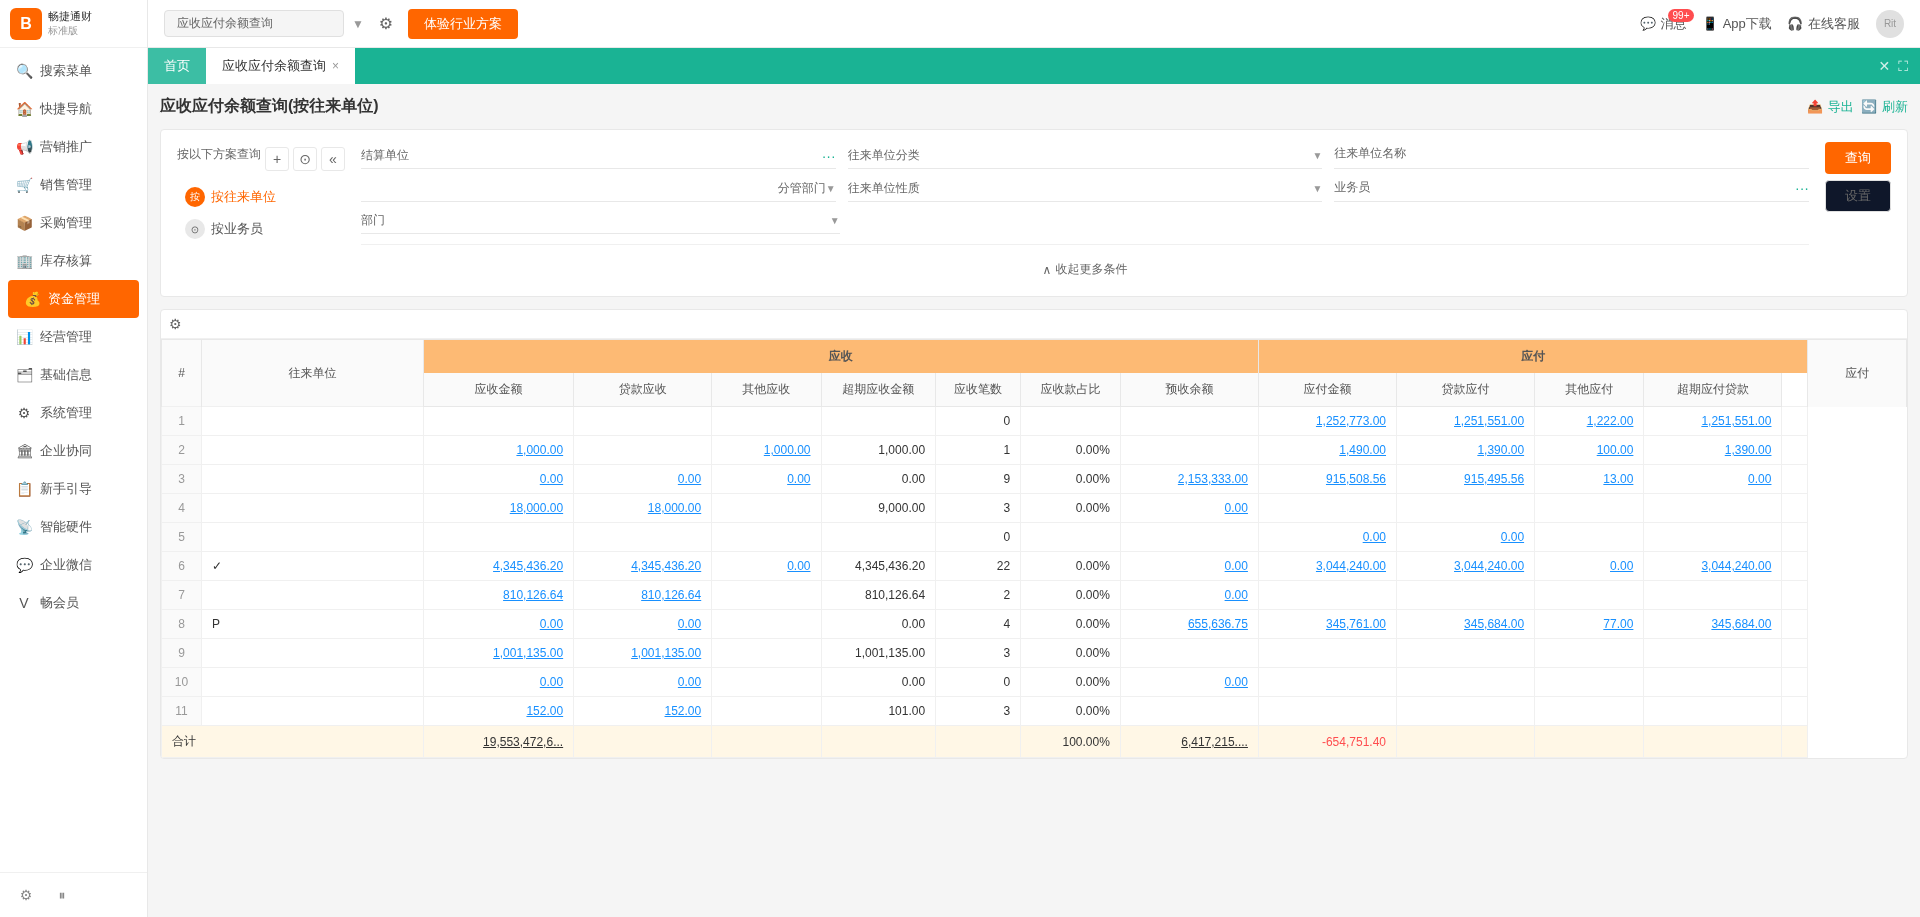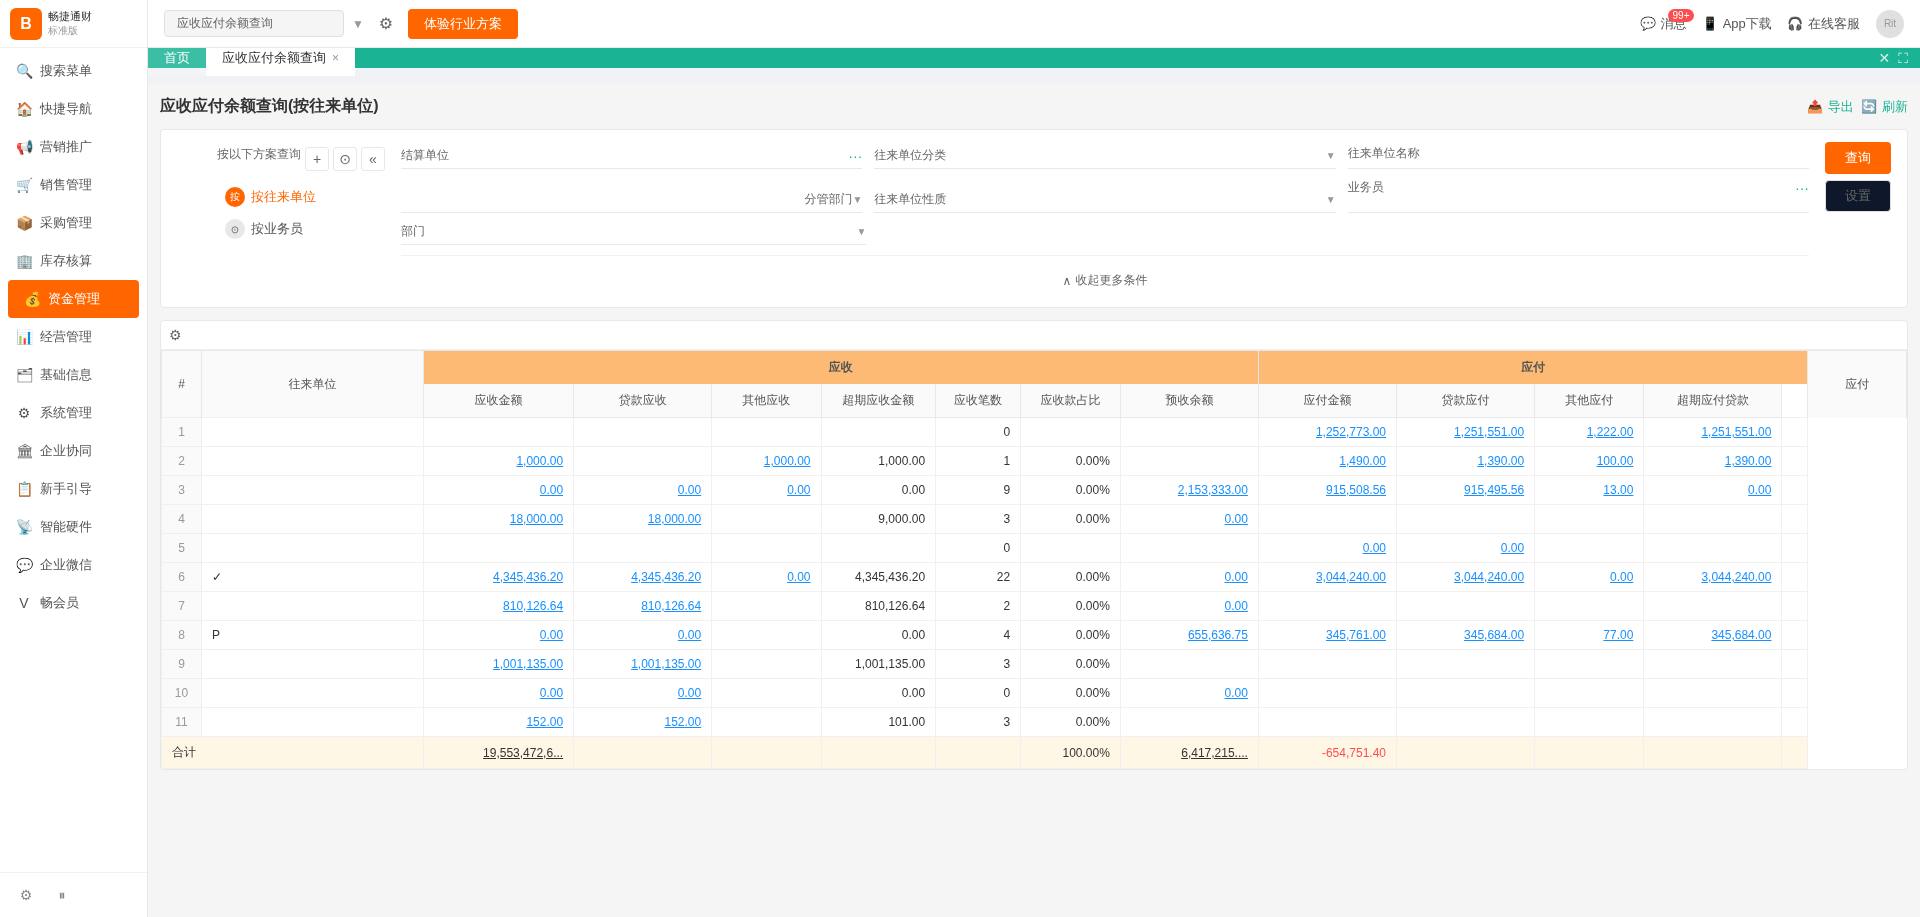--- a/index.html
+++ b/index.html
@@ -66,21 +66,21 @@
       font-size: 10px; position: absolute; top: -6px; right: -8px;
     }
     .header-user { display: flex; align-items: flex-end; gap: 4px; cursor: pointer; }
     .user-avatar {
       width: 28px; height: 28px; background: #e0e0e0; border-radius: 50%;
       display: flex; align-items: center; justify-content: center; font-size: 10px; color: #999;
     }
 
     
     .tab-bar {
-      position: fixed; top: 48px; left: 148px; right: 0; height: 20px;
+      position: fixed; top: 48px; left: 148px; right: 0; height: 36px;
       background: #1ab394; display: flex; align-items: center; padding: 0 0; z-index: 98;
     }
     .tab-item {
       height: 36px; display: flex; align-items: center; padding: 0 16px;
       font-size: 13px; cursor: pointer; white-space: nowrap;
     }
     .tab-item.home { background: rgba(255,255,255,0.15); color: #fff; }
     .tab-item.active { background: #fff; color: #333; }
     .tab-close { margin-left: 6px; color: #999; font-size: 12px; cursor: pointer; }
     .tab-actions {
@@ -104,21 +104,21 @@
     .action-btn {
       display: flex; align-items: center; gap: 4px; cursor: pointer;
       color: #1ab394; font-size: 13px;
     }
 
     
     .filter-panel {
       background: #fff; border: 1px solid #e8e8e8; border-radius: 4px;
       padding: 12px 16px; margin-bottom: 12px;
     }
-    .filter-left { display: flex; align-items: flex-end; gap: 8px; margin-left: 40px; }
+    .filter-left { display: flex; align-items: flex-end; gap: 8px; }
     .filter-label { font-size: 12px; color: #666; margin-bottom: 12px; white-space: nowrap; margin-top: 4px; }
     .filter-icon-btn {
       width: 24px; height: 24px; display: flex; align-items: center; justify-content: center;
       cursor: pointer; color: #666; font-size: 14px; border: 1px solid #e8e8e8; border-radius: 3px;
     }
     .filter-options { display: flex; flex-direction: column; gap: 4px; }
     .filter-option {
       display: flex; align-items: center; gap: 6px; padding: 4px 8px;
       cursor: pointer; font-size: 13px; color: #555;
     }
@@ -368,21 +368,21 @@
               <span class="filter-dropdown-arrow">▼</span>
             </div>
           </div>
           <div>
             <div style="display:flex; align-items:center; justify-content:space-between; border-bottom:1px solid #e8e8e8; padding-bottom:4px;">
               <span style="color:#666; font-size:12px;">往来单位性质</span>
               <span class="filter-dropdown-arrow">▼</span>
             </div>
           </div>
           <div>
-            <div style="display:flex; align-items:center; justify-content:space-between; border-bottom:1px solid #e8e8e8; padding-bottom:16px;">
+            <div style="display:flex; align-items:center; justify-content:space-between; border-bottom:1px solid #e8e8e8; padding-bottom:5px;">
               <span style="color:#666; font-size:12px;">业务员</span>
               <span class="filter-dots">···</span>
             </div>
           </div>
         </div>
 
         <div style="display:grid; grid-template-columns: 1fr 2fr; gap:12px; align-items:end;">
           <div>
             <div style="display:flex; align-items:center; justify-content:space-between; border-bottom:1px solid #e8e8e8; padding-bottom:4px;">
               <span style="color:#666; font-size:12px;">部门</span>

